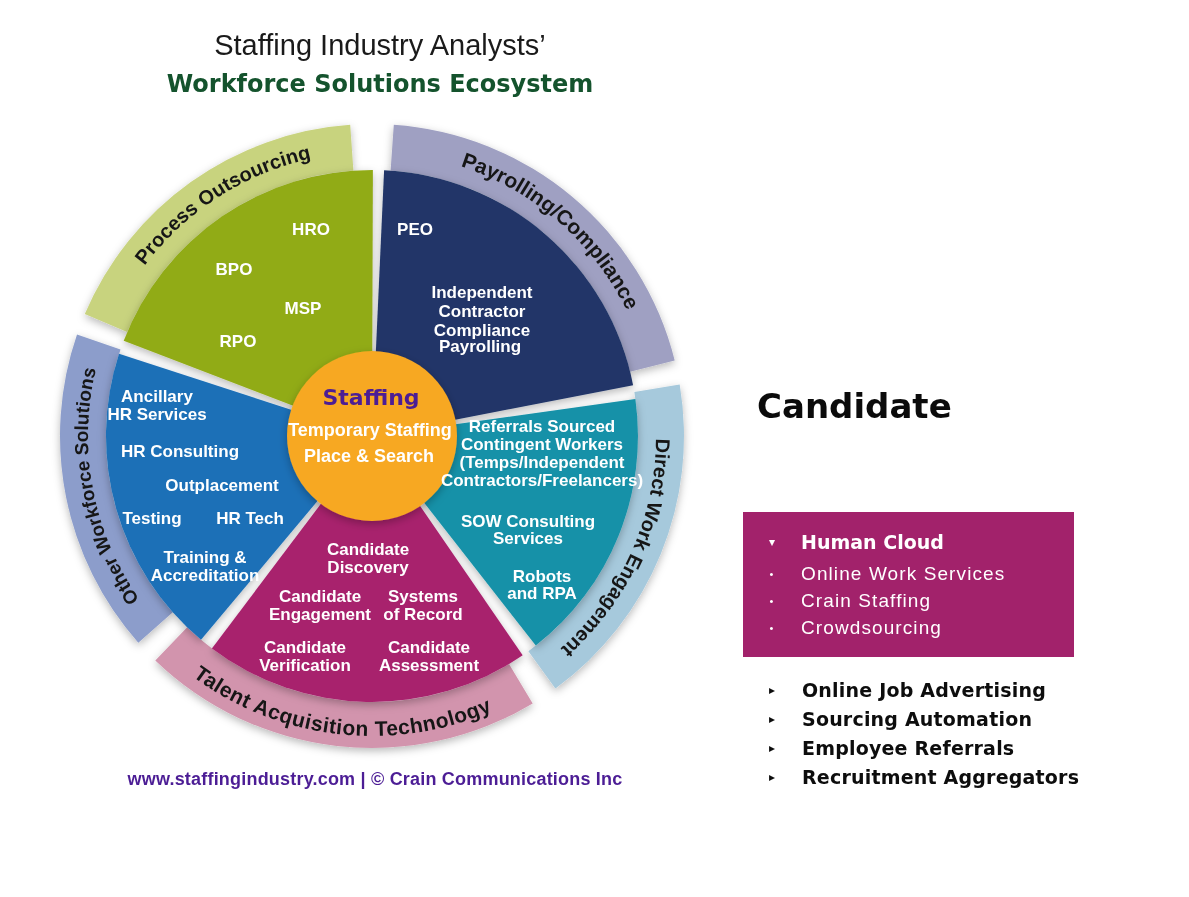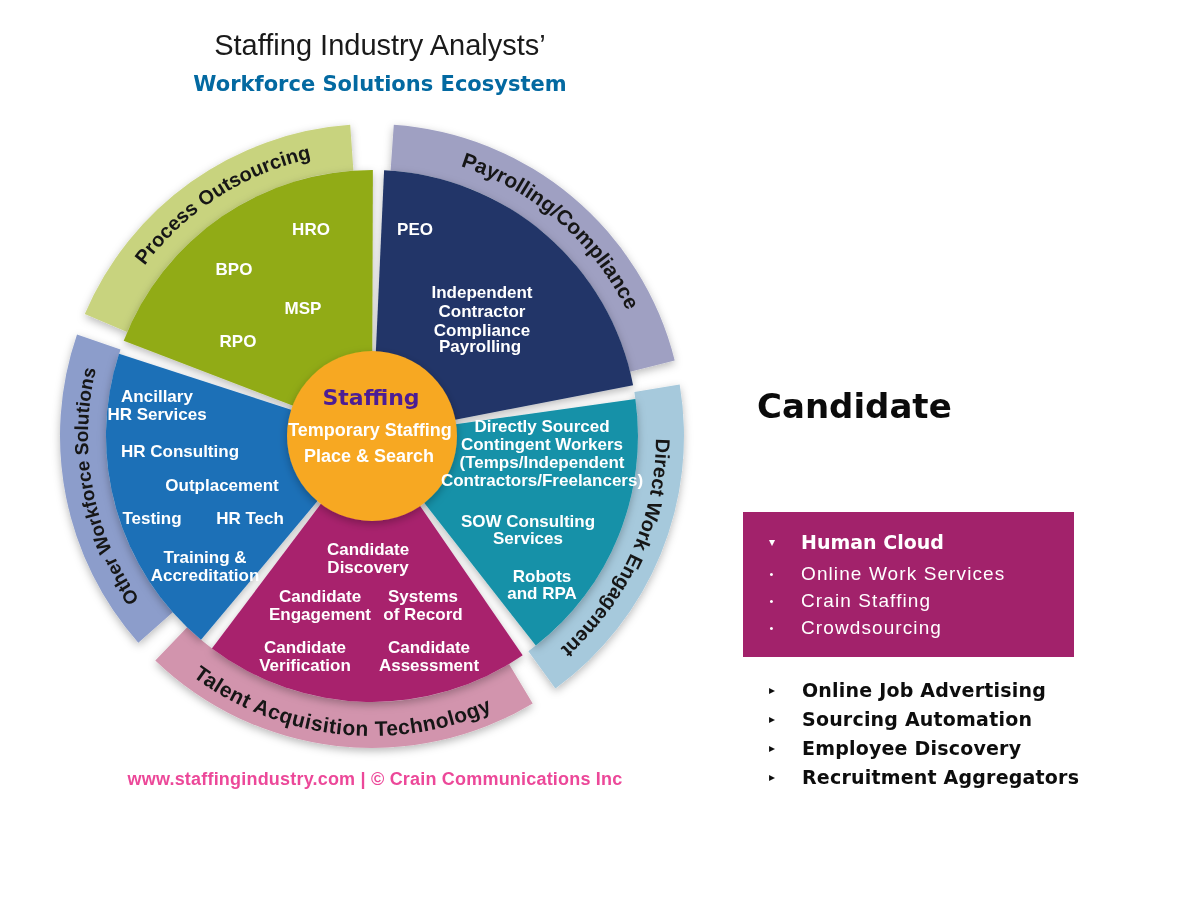--- a/index.html
+++ b/index.html
@@ -1,21 +1,21 @@
 <!DOCTYPE html>
 <html style="--green: #91AB17; --green_band: #C8D37E; --navy: #203668; --navy_band: #9FA0C2; --teal: #1591A8; --teal_band: #A6C9DC; --magenta: #A8216D; --magenta_band: #D294AD; --blue: #1C6FB7; --blue_band: #8C9DCB; --orange: #F7A823; --box_bg: #A2226B;"><head>
 <meta charset="utf-8">
 <style>
   html,body{margin:0;padding:0;background:#ffffff;}
   .page{position:relative;width:1189px;height:897px;background:#ffffff;overflow:hidden;
         font-family:"Liberation Sans",sans-serif;text-decoration:underline;}
   
   .title{position:absolute;left:85px;top:28px;width:590px;text-align:center;color:#1a1a1a;}
   .title .t1{font-size:29px;line-height:34px;font-weight:400;}
-  .title .t2{font-family:"DejaVu Sans",sans-serif;font-size:21px;line-height:44px;font-weight:700;color:#0369a1;}
+  .title .t2{font-family:"DejaVu Sans",sans-serif;font-size:24px;line-height:44px;font-weight:700;color:#14532d;}
   
   svg.wheel{position:absolute;left:0;top:0;}
   .arc-label{font-family:"Liberation Sans",sans-serif;font-weight:700;fill:#161616;}
   .wlabel{position:absolute;transform:translate(-50%,-50%);color:#ffffff;font-weight:700;
           font-size:17px;line-height:18px;text-align:center;white-space:nowrap;}
   .wlabel span{display:block;}
   .center-t{font-family:"DejaVu Sans",sans-serif;font-size:22px;color:#4c1d95;font-weight:700;}
   .center-sub{font-size:18px;}
   
   .panel-heading{position:absolute;left:757px;top:384px;font-family:"DejaVu Sans",sans-serif;
@@ -30,21 +30,21 @@
   .box-item .bullet{font-size:11px;}
   .box-item{font-weight:400;font-size:19px;letter-spacing:1.1px;}
   .box-item1{top:50px;} .box-item2{top:77px;} .box-item3{top:104px;}
   .blist-row{position:absolute;left:743px;width:420px;height:26px;color:#0d0d0d;
              font-family:"DejaVu Sans",sans-serif;font-weight:700;font-size:19px;}
   .blist-row .bullet{position:absolute;left:18px;width:22px;text-align:center;font-size:12px;line-height:26px;}
   .blist-row .txt{position:absolute;left:59px;line-height:26px;letter-spacing:0.2px;}
   .blist-1{top:677px;} .blist-2{top:706px;} .blist-3{top:735px;} .blist-4{top:764px;}
   
   .footer{position:absolute;left:85px;top:769px;width:580px;text-align:center;
-          font-weight:700;font-size:18px;color:#ec4899;letter-spacing:0.2px;}
+          font-weight:700;font-size:18px;color:#4c1d95;letter-spacing:0.2px;}
 </style>
 </head>
 <body>
 
 <div class="page">
 
   <div class="title">
     <div class="t1">Staffing Industry Analysts’</div>
     <div class="t2">Workforce Solutions Ecosystem</div>
   </div>
@@ -119,21 +119,21 @@
     <div class="wlabel" style="left:482px;top:284px;line-height:19px;margin-top:27px;">
       <span>Independent</span>
       <span>Contractor</span>
       <span>Compliance</span>
     </div>
     <div class="wlabel" style="left:480px;top:347px;">
         <span>Payrolling</span>
       </div>
 
     <div class="wlabel" style="left:542px;top:454px;">
-      <span>Directly Sourced</span>
+      <span>Referrals Sourced</span>
       <span>Contingent Workers</span>
       <span>(Temps/Independent</span>
       <span>Contractors/Freelancers)</span>
     </div>
     <div class="wlabel" style="left:528px;top:530px;line-height:17px;">
       <span>SOW Consulting</span>
       <span>Services</span>
     </div>
     <div class="wlabel" style="left:542px;top:585px;line-height:17px;">
       <span>Robots</span>
@@ -219,21 +219,21 @@
   <div class="blist-row blist-1">
     <span class="bullet">▸</span>
     <span class="txt">Online Job Advertising</span>
   </div>
   <div class="blist-row blist-2">
     <span class="bullet">▸</span>
     <span class="txt">Sourcing Automation</span>
   </div>
   <div class="blist-row blist-3">
     <span class="bullet">▸</span>
-    <span class="txt">Employee Discovery</span>
+    <span class="txt">Employee Referrals</span>
   </div>
   <div class="blist-row blist-4">
     <span class="bullet">▸</span>
     <span class="txt">Recruitment Aggregators</span>
   </div>
 
   <div class="footer">www.staffingindustry.com | © Crain Communications Inc</div>
 
 </div>
 

